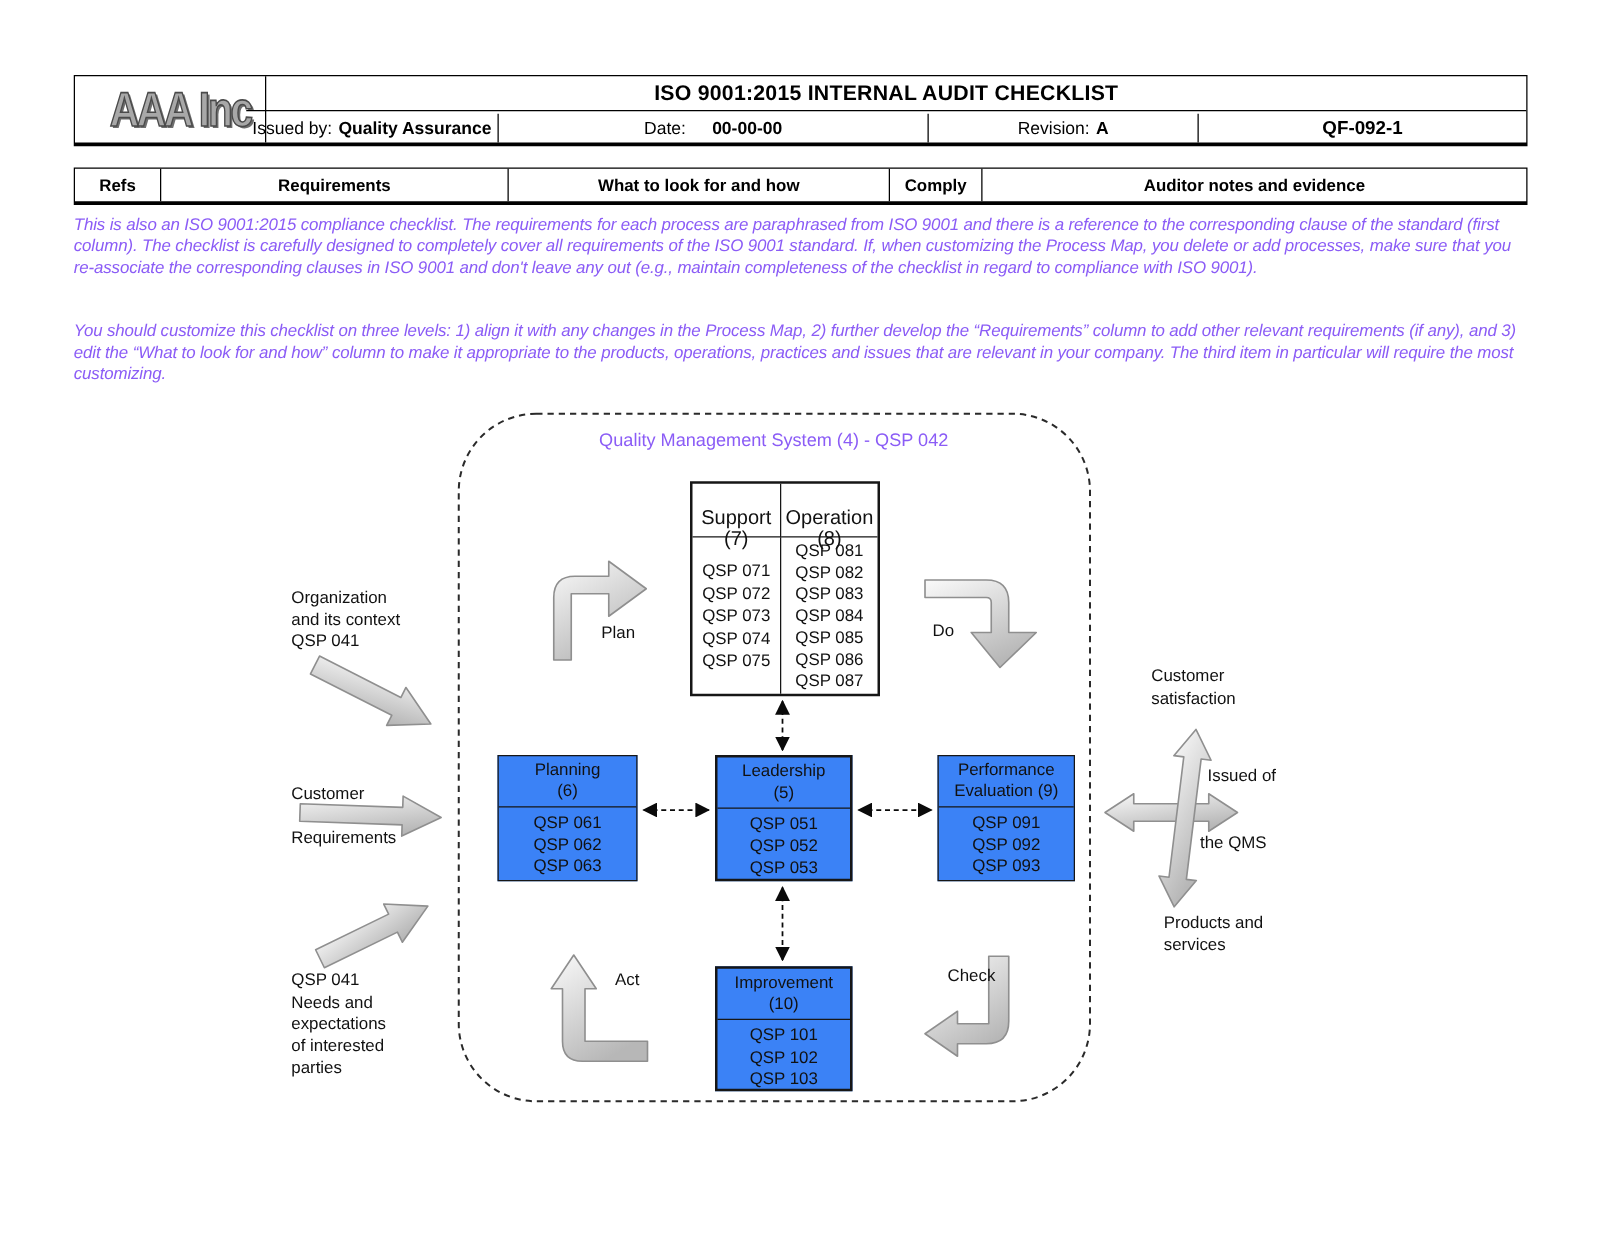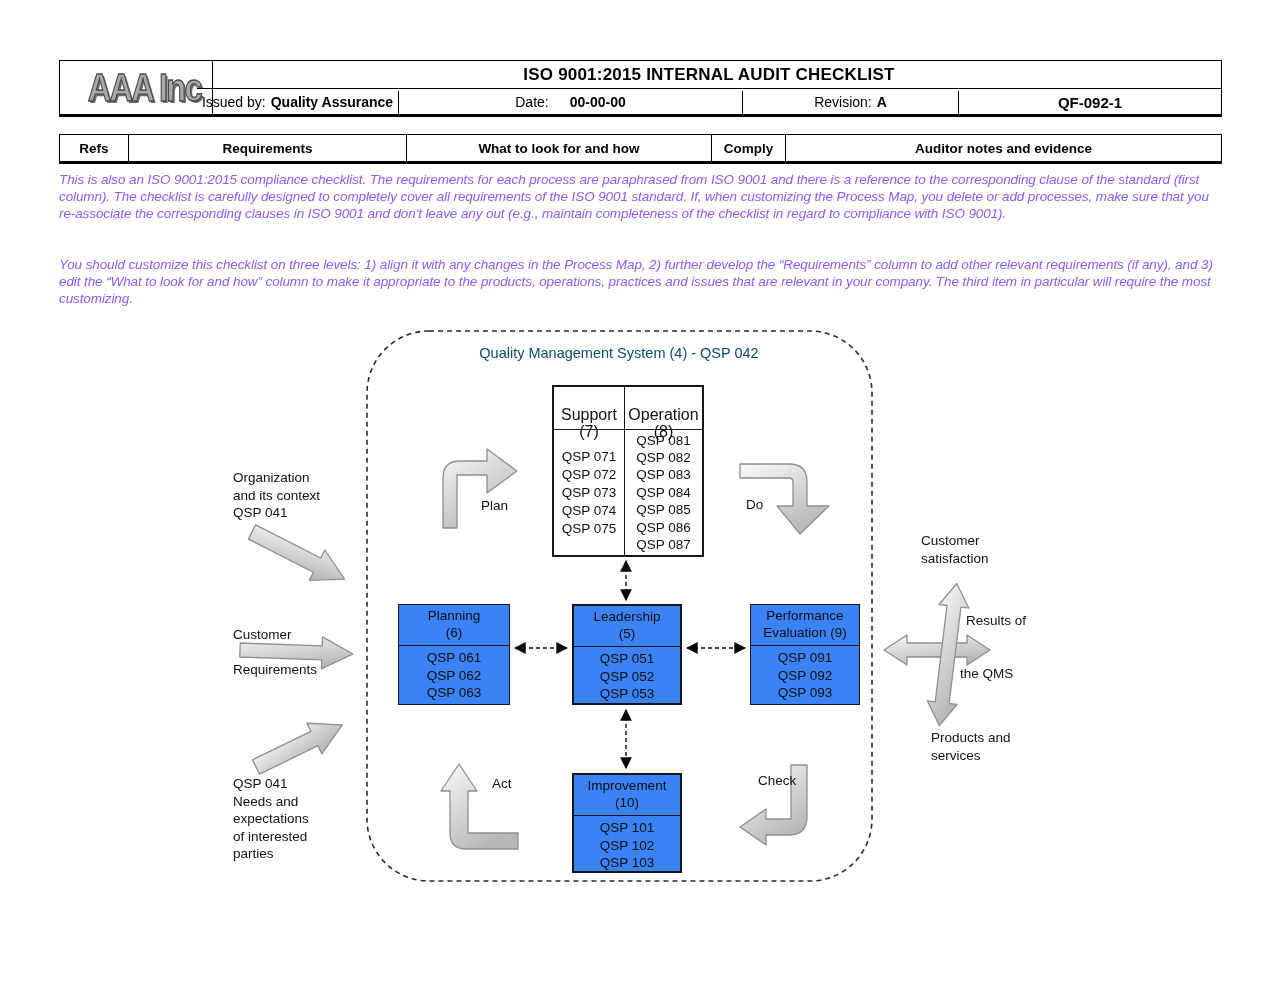--- a/index.html
+++ b/index.html
@@ -53,21 +53,21 @@
   .bi{padding-top:3px;font-size:13.5px;line-height:17.5px;}
   #so-table{position:absolute;left:552px;top:385px;width:152px;height:172px;border:2px solid #161616;
     box-sizing:border-box;background:#fff;display:grid;grid-template-columns:71px 1fr;grid-template-rows:43px 1fr;
     text-align:center;color:#111;}
   .so-h{border-bottom:1.5px solid #161616;white-space:pre-line;font-size:16px;line-height:16.5px;padding-top:20px;box-sizing:border-box;}
   .so-l{border-right:1.5px solid #161616;box-sizing:border-box;}
   .so-body{display:flex;flex-direction:column;justify-content:center;font-size:13.5px;line-height:18px;}
   #op-body{line-height:17.4px;}
   
   .dlabel{position:absolute;font-size:13.5px;line-height:17.5px;white-space:pre-line;color:#111;}
-  #qms-title{position:absolute;left:366px;top:345px;width:506px;text-align:center;font-size:14.5px;color:#0c4a6e;}
+  #qms-title{position:absolute;left:366px;top:345px;width:506px;text-align:center;font-size:14.5px;color:#8b5cf6;}
   #gfx{position:absolute;left:0;top:0;pointer-events:none;}
 </style>
 </head>
 <body>
 
 <div id="page">
 
   <svg id="gfx" width="1280" height="989" viewBox="0 0 1280 989">
     <defs>
       <linearGradient id="ag" x1="0" y1="0" x2="0.55" y2="1">
@@ -218,18 +218,18 @@
   <div class="dlabel" style="left:233px;top:626px;">Customer</div>
   <div class="dlabel" style="left:233px;top:661px;">Requirements</div>
   <div class="dlabel" style="left:233px;top:775px;">QSP 041
 Needs and
 expectations
 of interested
 parties</div>
 
   <div class="dlabel" style="left:921px;top:532px;">Customer
 satisfaction</div>
-  <div class="dlabel" style="left:966px;top:612px;">Results of</div>
+  <div class="dlabel" style="left:966px;top:612px;">Issued of</div>
   <div class="dlabel" style="left:960px;top:665px;">the QMS</div>
   <div class="dlabel" style="left:931px;top:729px;">Products and
 services</div>
 
 </div>
 
 </body></html>

